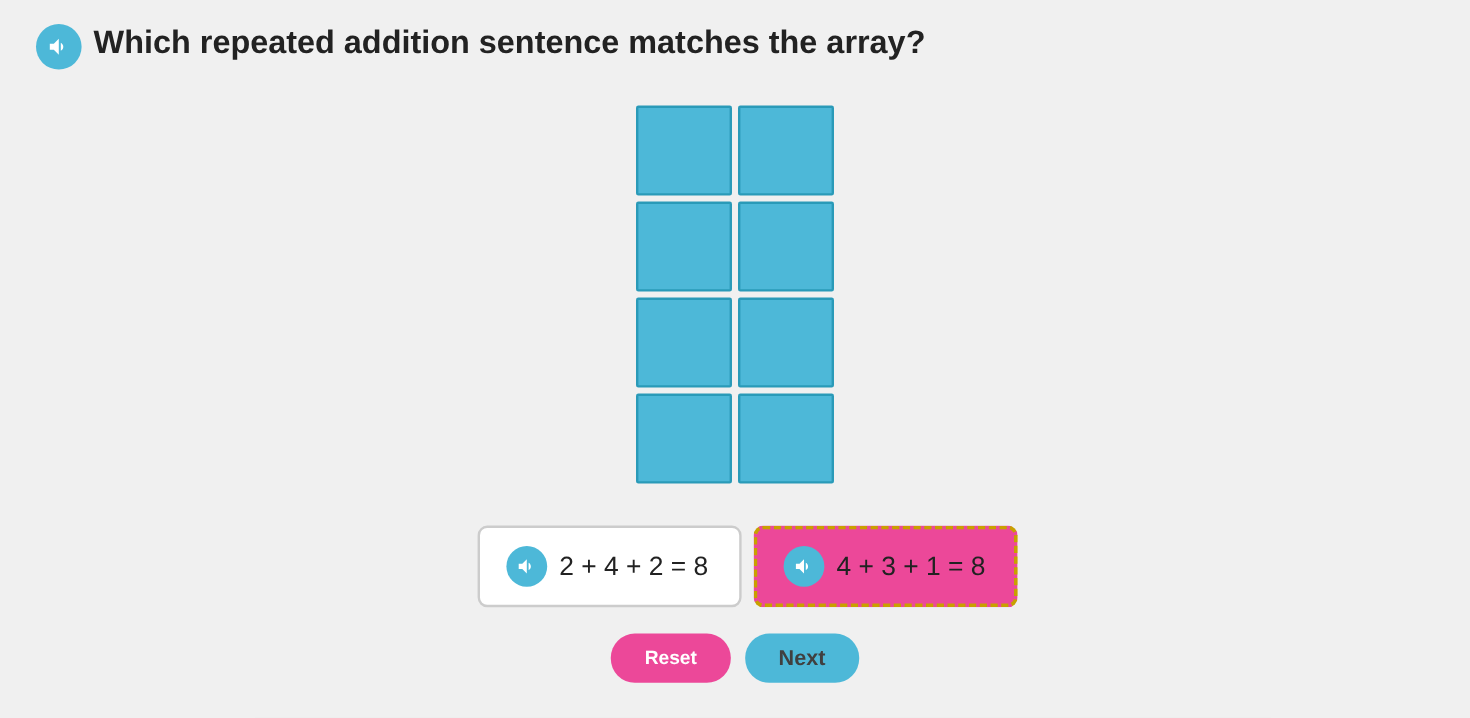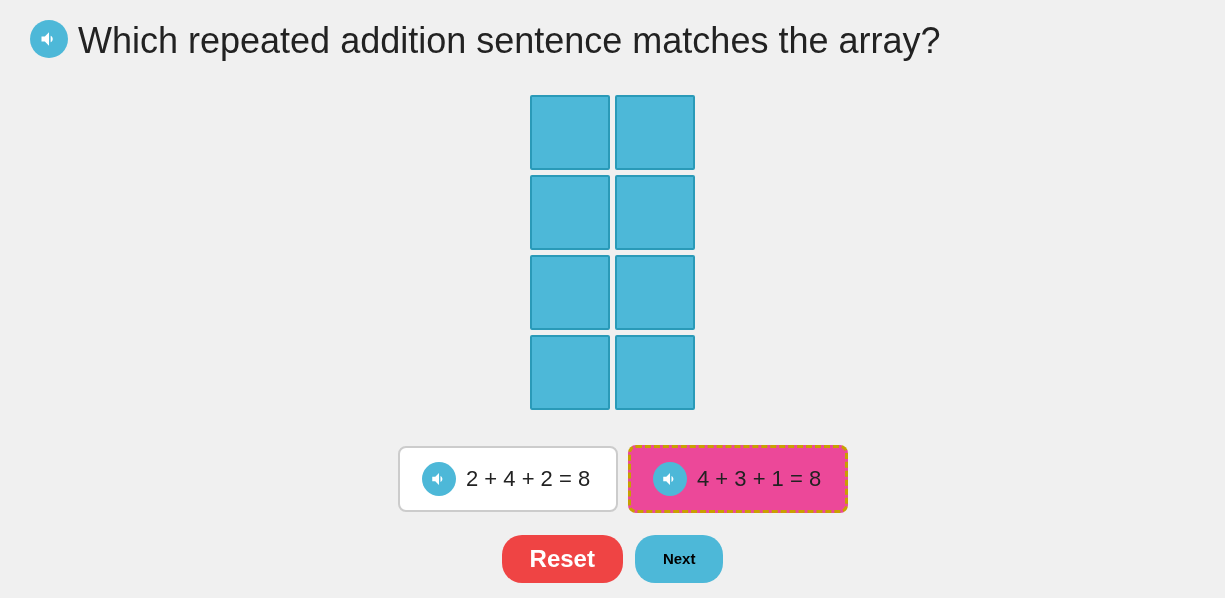--- a/index.html
+++ b/index.html
@@ -36,22 +36,22 @@
       display: flex;
       align-items: center;
       justify-content: center;
       cursor: pointer;
       flex-shrink: 0;
       margin-top: 2px;
       margin-right: 10px;
     }
 
     .question-text {
-      font-size: 36px;
-      font-weight: 400;
+      font-size: 27px;
+      font-weight: 700;
       color: #222;
       line-height: 1.3;
     }
 
     
     .array-container {
       display: flex;
       justify-content: center;
       margin-top: 30px;
     }
@@ -65,21 +65,20 @@
 
     .grid-cell {
       background: #4db8d8;
       border: 2px solid #2a9ab8;
       border-radius: 2px;
     }
 
     
     .answers-area {
       display: flex;
-      align-items: center;
       justify-content: center;
       gap: 10px;
       margin-top: 35px;
       padding: 0 30px;
       margin-left: 21px;
     }
 
     .answer-option {
       display: flex;
       align-items: center;
@@ -118,37 +117,37 @@
 
     
     .bottom-buttons {
       display: flex;
       justify-content: center;
       gap: 12px;
       margin-top: 22px;
     }
 
     .btn-reset {
-      background: #ef4444;
+      background: #ec4899;
       color: #fff;
       border: none;
       border-radius: 20px;
       padding: 10px 28px;
-      font-size: 24px;
+      font-size: 16px;
       font-weight: bold;
       cursor: pointer;
     }
 
     .btn-next {
       background: #4db8d8;
-      color: #000000;
+      color: #404040;
       border: none;
       border-radius: 20px;
       padding: 10px 28px;
-      font-size: 15px;
+      font-size: 18px;
       font-weight: bold;
       cursor: pointer;
     }
   </style>
 </head>
 <body>
 
 <div class="page">
 
   <div class="question-area">

